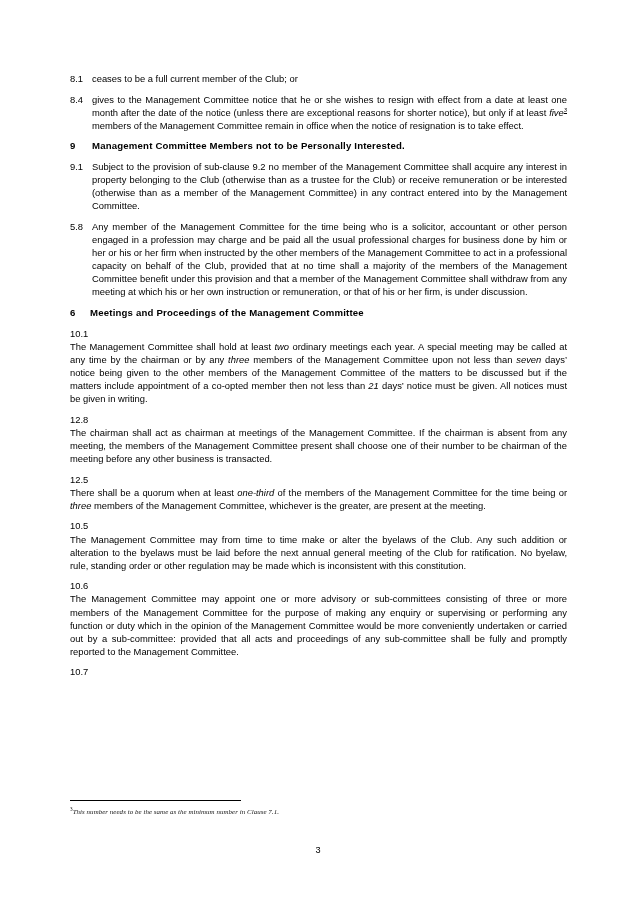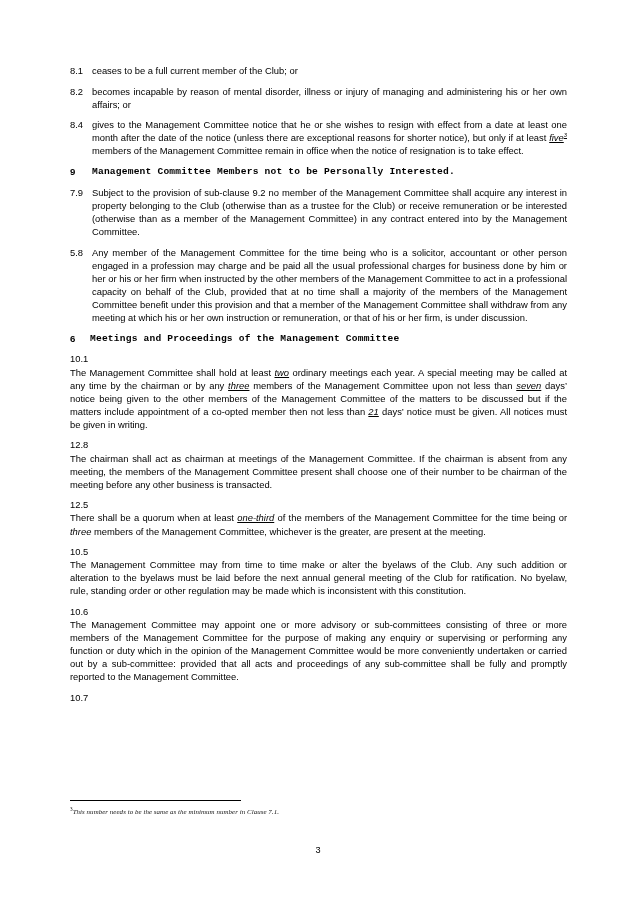--- a/index.html
+++ b/index.html
@@ -21,21 +21,21 @@
     left: 0; top: 0;
     width: 636px;
     height: 900px;
     background: #ffffff;
     overflow: hidden;
   }
 
   .content {
     position: absolute;
     left: 70px;
-    top: 64px;
+    top: 72px;
     width: 497px;
   }
 
   
   .clause {
     display: flex;
     align-items: flex-start;
     font-size: 9.4px;
     line-height: 13.1px;
     margin-bottom: 7.5px;
@@ -62,25 +62,25 @@
     display: flex;
     align-items: flex-start;
     font-weight: bold;
     font-size: 9.6px;
     line-height: 13.2px;
     margin-bottom: 7.5px;
     margin-top: 1px;
     letter-spacing: 0.02em;
   }
   .heading .num { flex: 0 0 auto; width: 22px; }
-  .heading .body { flex: 1 1 auto; font-family: Liberation Mono, monospace; }
+  .heading .body { flex: 1 1 auto; }
   .heading.h10 .num { width: 20px; }
 
   
-  .iu { font-style: italic; text-decoration: underline; }
+  .iu { font-style: italic; }
   .it { font-style: italic; }
   sup.fn {
     font-size: 0.62em;
     vertical-align: super;
     line-height: 0;
     font-style: italic;
     text-decoration: underline;
   }
 
   
@@ -126,33 +126,29 @@
 <body>
 
 <div class="page">
 
   <div class="content" id="body-root">
       <div class="clause lvl-a">
         <span class="num">8.1</span>
         <span class="body">ceases to be a full current member of the Club; or</span>
       </div>
       <div class="clause lvl-a">
-        <span class="num">8.2</span>
-        <span class="body">becomes incapable by reason of mental disorder, illness or injury of managing and administering his or her own affairs; or</span>
-      </div>
-      <div class="clause lvl-a">
         <span class="num">8.4</span>
         <span class="body"><span>gives to the Management Committee notice that he or she wishes to resign with effect from a date at least one month after the date of the notice (unless there are exceptional reasons for shorter notice), but only if at least </span><span class="iu">five</span><sup class="fn">3</sup><span> members of the Management Committee remain in office when the notice of resignation is to take effect.</span></span>
       </div>
       <div class="heading">
         <span class="num">9</span>
         <span class="body">Management Committee Members not to be Personally Interested.</span>
       </div>
       <div class="clause lvl-a">
-        <span class="num">7.9</span>
+        <span class="num">9.1</span>
         <span class="body">Subject to the provision of sub-clause 9.2 no member of the Management Committee shall acquire any interest in property belonging to the Club (otherwise than as a trustee for the Club) or receive remuneration or be interested (otherwise than as a member of the Management Committee) in any contract entered into by the Management Committee.</span>
       </div>
       <div class="clause lvl-a">
         <span class="num">5.8</span>
         <span class="body">Any member of the Management Committee for the time being who is a solicitor, accountant or other person engaged in a profession may charge and be paid all the usual professional charges for business done by him or her or his or her firm when instructed by the other members of the Management Committee to act in a professional capacity on behalf of the Club, provided that at no time shall a majority of the members of the Management Committee benefit under this provision and that a member of the Management Committee shall withdraw from any meeting at which his or her own instruction or remuneration, or that of his or her firm, is under discussion.</span>
       </div>
       <div class="heading h10">
         <span class="num">6</span>
         <span class="body">Meetings and Proceedings of the Management Committee</span>
       </div>

